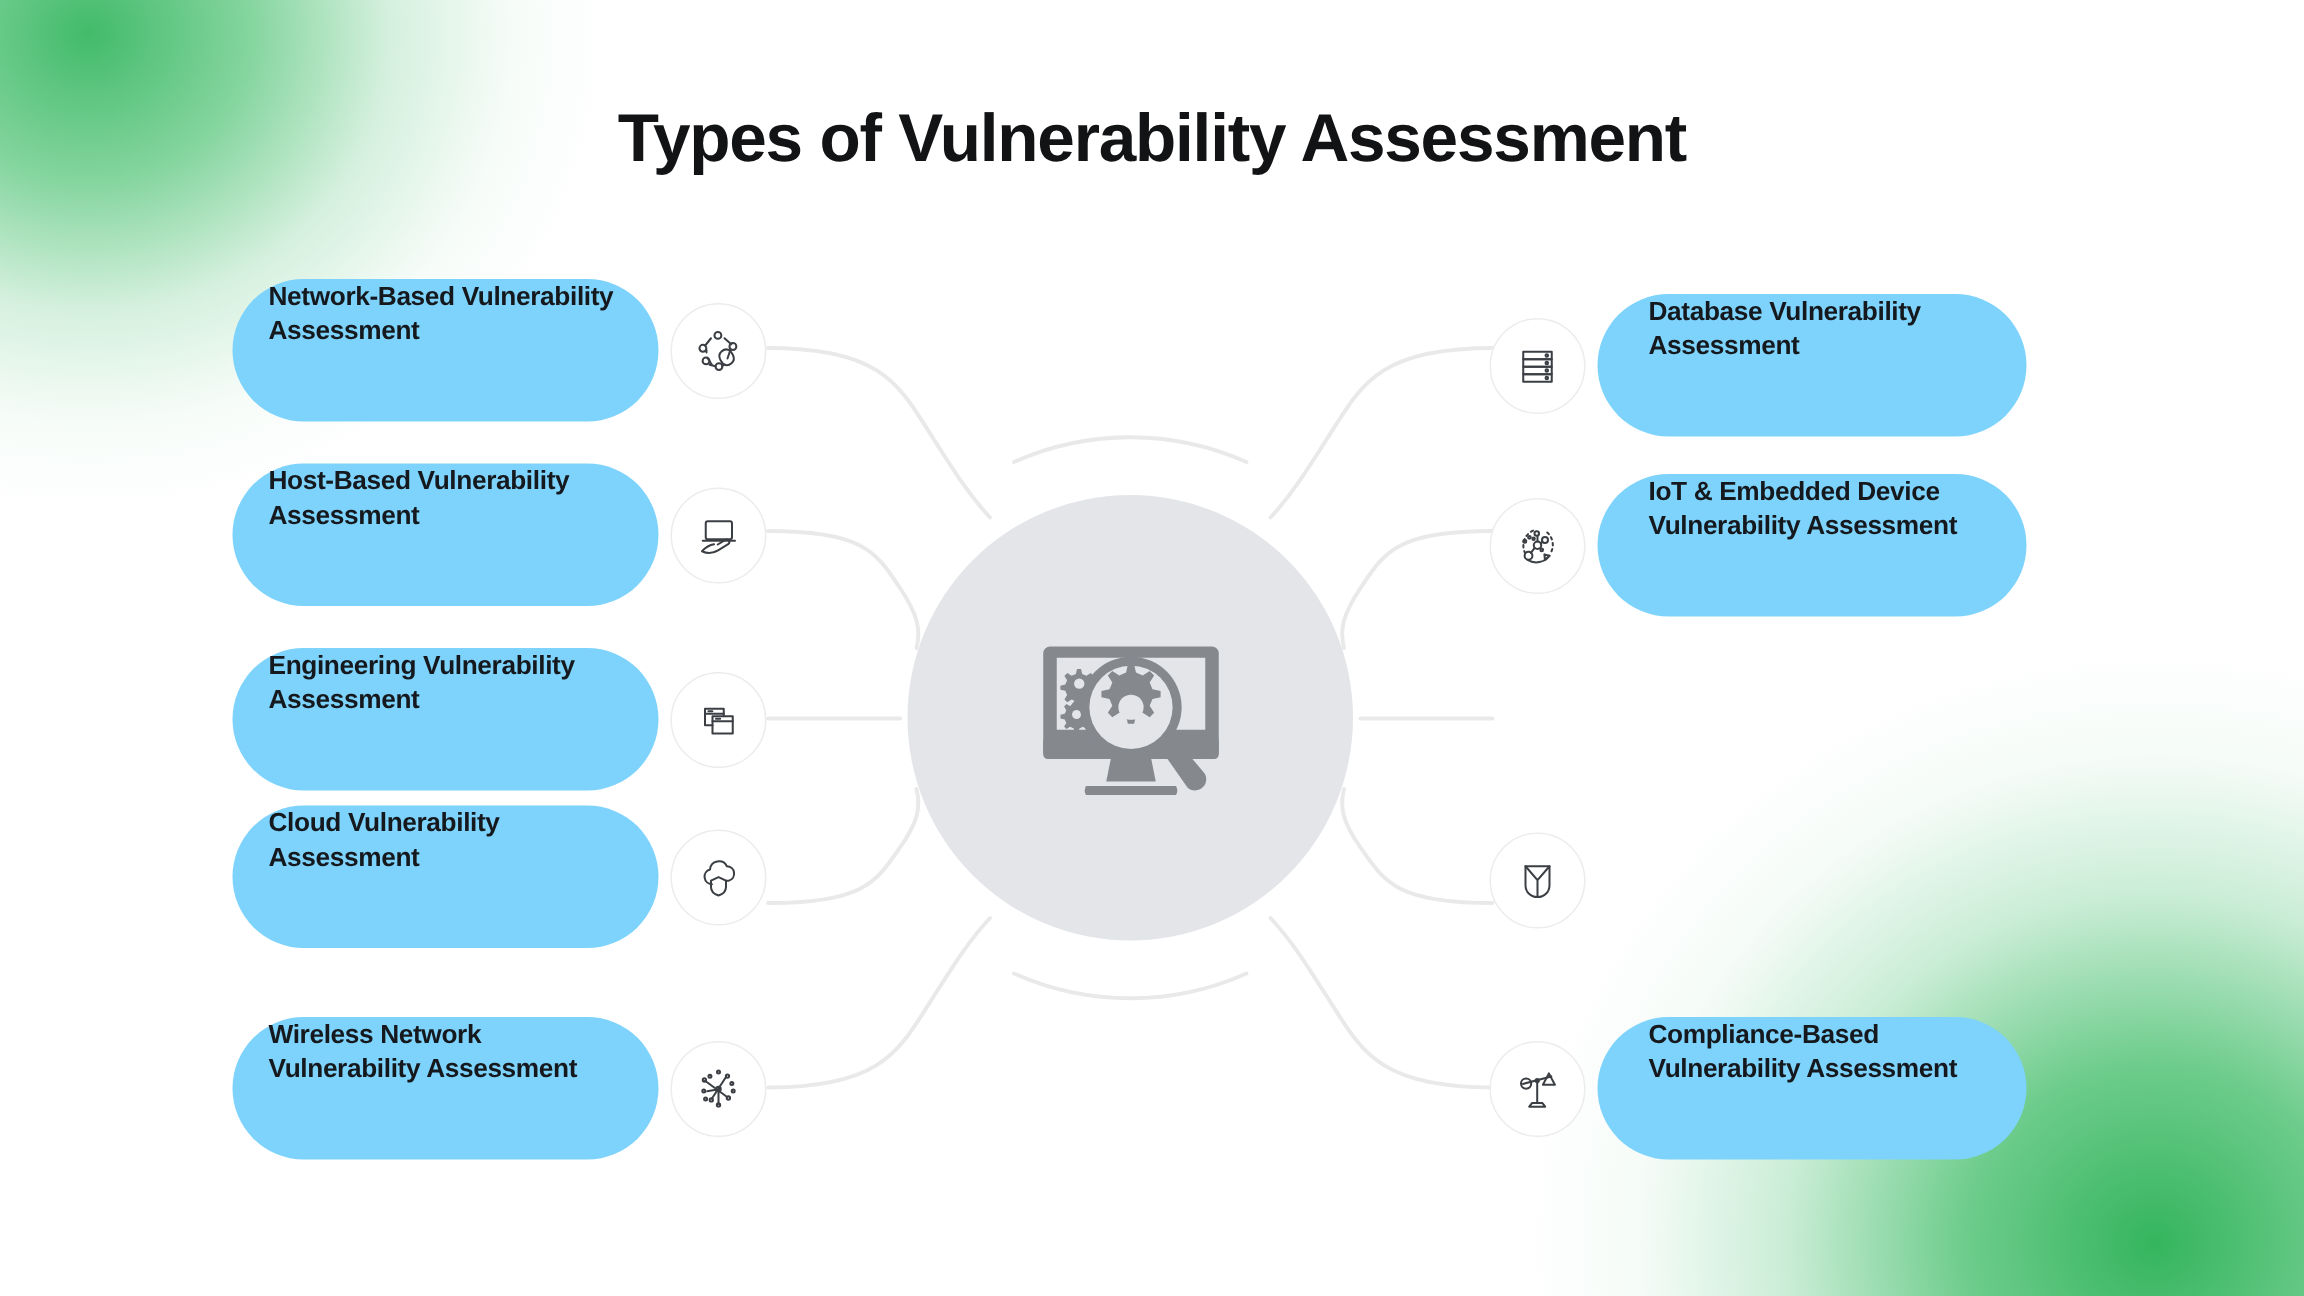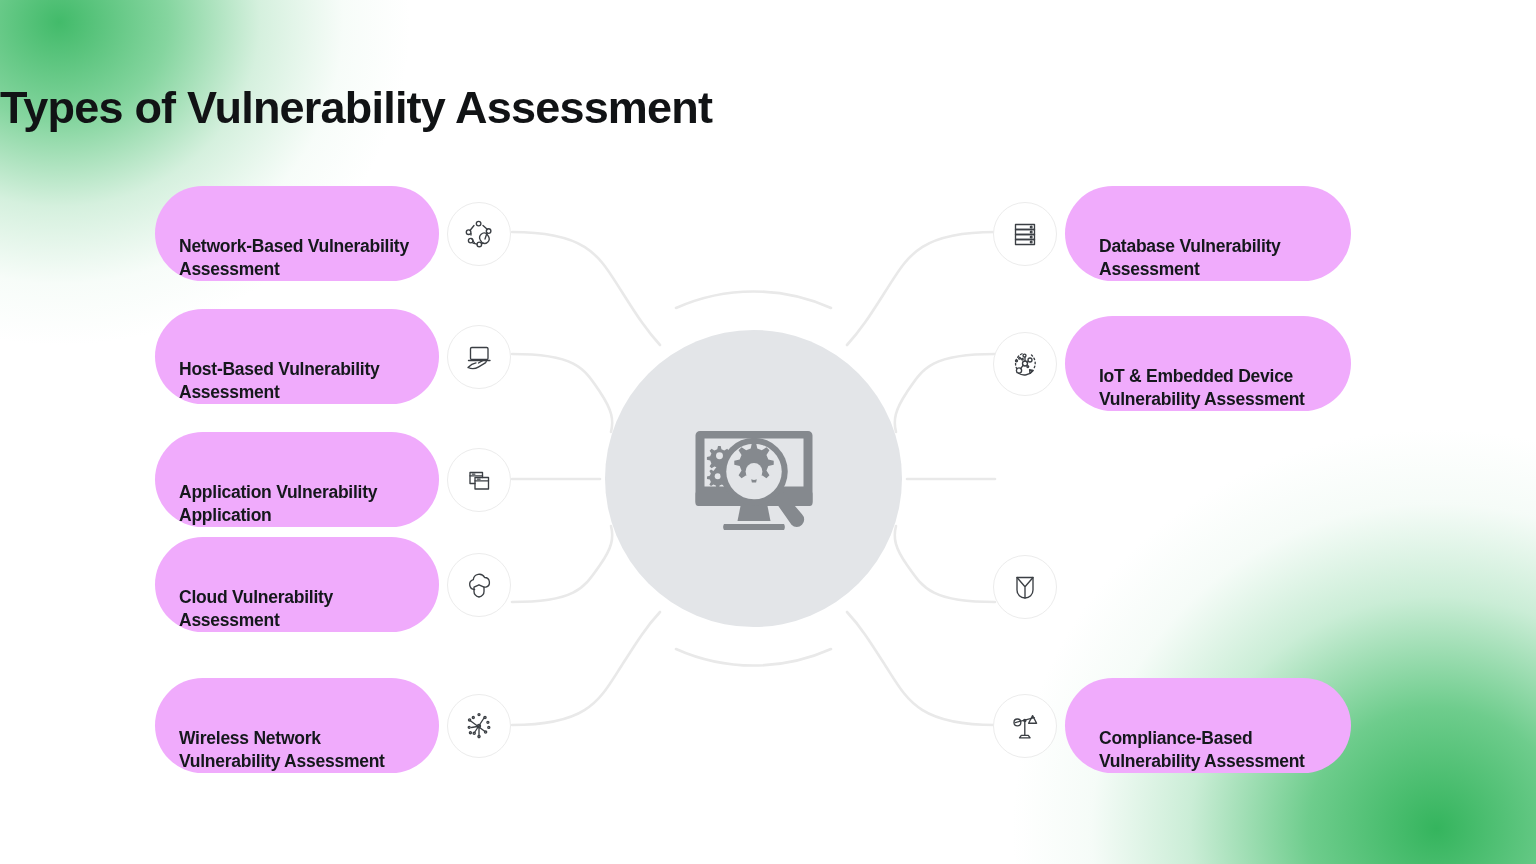--- a/index.html
+++ b/index.html
@@ -28,22 +28,22 @@
     background:radial-gradient(ellipse 56% 56% at 58% 56%,
        rgba(46,178,88,0.97) 0%,
        rgba(74,192,112,0.80) 26%,
        rgba(140,216,166,0.46) 50%,
        rgba(202,236,214,0.18) 70%,
        rgba(255,255,255,0) 86%);
   }
 
   
   #title{
-    position:absolute;left:0;top:82px;width:1536px;
-    text-align:left;
+    position:absolute;left:0;top:66px;width:1536px;
+    text-align:center;
     font-size:45px;font-weight:bold;color:#111315;
     letter-spacing:-0.8px;
     line-height:1.15;
   }
 
   
   #wires{position:absolute;left:0;top:0;width:1536px;height:864px;}
 
   
   #hub{
@@ -52,24 +52,24 @@
     display:flex;align-items:center;justify-content:center;
   }
   #hub svg{width:150px;height:150px;display:block;}
 
   
   .row{position:absolute;display:flex;align-items:center;}
   .row.left{left:155px;}
   .row.right{left:993px;flex-direction:row;}
 
   .pill{
-    background:#f0abfc;
+    background:#7dd3fc;
     border-radius:48px;
     height:95px;
-    display:flex;align-items:flex-end;
+    display:flex;align-items:flex-start;
     box-sizing:border-box;
   }
   .row.left .pill{width:284px;padding:0 26px 0 24px;}
   .row.right .pill{width:286px;padding:0 24px 0 34px;}
 
   .pill-label{
     font-size:17.5px;
     line-height:23px;
     color:#15181c;
     font-weight:bold;
@@ -174,21 +174,21 @@
           <rect x="9.5" y="8.5" width="17.5" height="12" rx="1.3"></rect>
           <path d="M7.5 21.5 h21.5"></path>
           <path d="M7 28.5 c2.5-2.6 5-4.1 8-4.6 M7 28.5 c3.4 1.6 7.6 1.3 10.7-.6 l7-4.3 a1.7 1.7 0 0 0 -1.8 -2.8 l-5.4 3.2"></path>
         </g>
       </svg>
     </div>
   </div>
 
   <div class="row left" style="top:432px">
     <div class="pill">
-      <span class="pill-label">Application Vulnerability Application</span>
+      <span class="pill-label">Engineering Vulnerability Assessment</span>
     </div>
     <div class="icon-circle">
       <svg viewBox="0 0 36 36">
         <g class="ico">
           <path d="M9 10.5 h12.5 v5 M9 10.5 v11 h5"></path>
           <path d="M9 13.8 h12.5"></path>
           <path d="M11.3 12.1 h2.6"></path>
           <rect x="14" y="15.5" width="13.5" height="11.5"></rect>
           <path d="M14 18.8 h13.5"></path>
           <path d="M16.3 17.1 h2.8"></path>
@@ -229,21 +229,21 @@
           <circle cx="26.9" cy="14.3" r="1"></circle>
           <circle cx="27.8" cy="19.4" r="1"></circle>
           <circle cx="8.2" cy="19.3" r="1"></circle>
           <circle cx="9.4" cy="24.7" r="1"></circle>
           <circle cx="12.3" cy="9.5" r="1"></circle>
         </g>
       </svg>
     </div>
   </div>
 
-  <div class="row right" style="top:186px">
+  <div class="row right" style="top:196px">
     <div class="icon-circle">
       <svg viewBox="0 0 36 36">
         <g class="ico">
           <rect x="8.5" y="8.5" width="19" height="5"></rect>
           <rect x="8.5" y="13.5" width="19" height="5"></rect>
           <rect x="8.5" y="18.5" width="19" height="5"></rect>
           <rect x="8.5" y="23.5" width="19" height="5"></rect>
           <circle cx="24.2" cy="11" r=".85"></circle>
           <circle cx="24.2" cy="16" r=".85"></circle>
           <circle cx="24.2" cy="21" r=".85"></circle>

